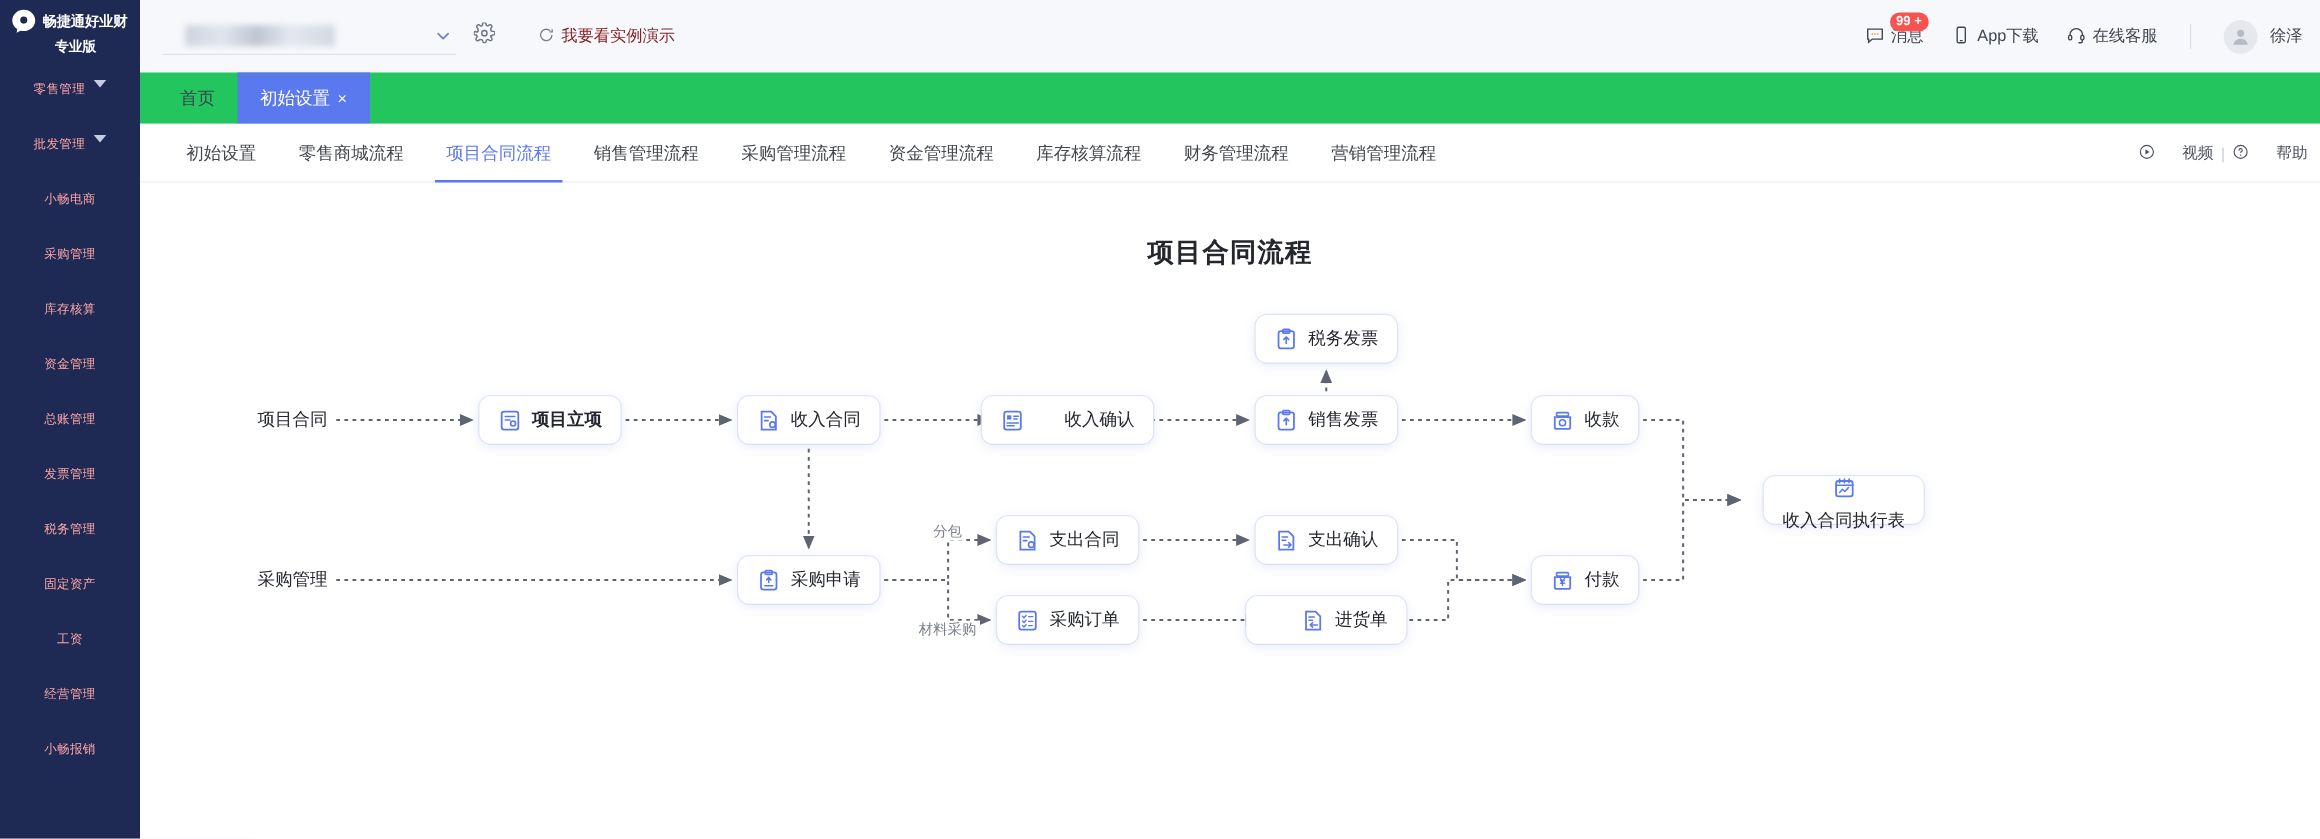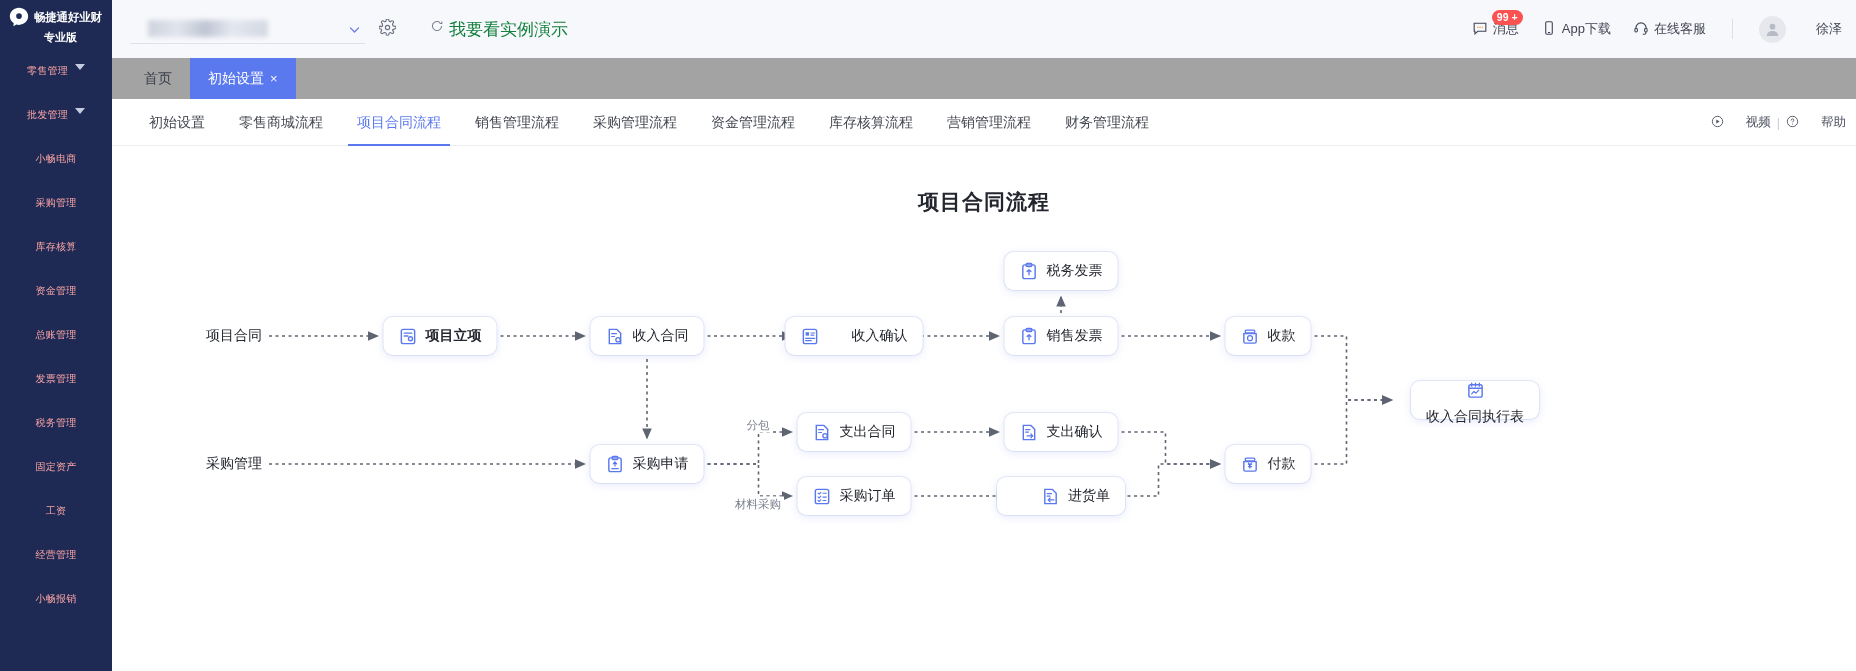--- a/index.html
+++ b/index.html
@@ -64,46 +64,46 @@
     width: 120px; height: 17px; margin-left: 18px;
     background: linear-gradient(95deg,#c9ced9 0%, #dfe3eb 25%, #b9c0cf 48%, #e3e6ee 70%, #cfd4df 100%);
     filter: blur(2.4px); border-radius: 2px; opacity: .9;
   }
   .chev-down {
     position: absolute; right: 6px; top: 8px;
     width: 11px; height: 11px;
   }
   .gear { margin-left: 4px; cursor: pointer; }
   .demo-link {
-    display: flex; align-items: flex-start; gap: 5px; margin-left: 24px;
-    color: #15803d; font-size: 17px; cursor: pointer; white-space: nowrap;
+    display: flex; align-items: flex-end; gap: 5px; margin-left: 24px;
+    color: #7f1d1d; font-size: 13px; cursor: pointer; white-space: nowrap;
   }
   .topbar-spacer { flex: 1; }
   .tb-actions { display: flex; align-items: center; gap: 22px; }
   .tb-item {
     display: flex; align-items: center; gap: 5px;
     color: #41444f; font-size: 13px; cursor: pointer; position: relative;
     white-space: nowrap;
   }
   .badge {
     position: absolute; top: -10px; left: 20px;
     background: #fa5151; color: #fff; font-size: 10.5px; font-weight: 700;
     border-radius: 9px; padding: 1px 5px 1px 5px; line-height: 13px;
     white-space: nowrap;
   }
   .vdiv { width: 1px; height: 20px; background: #dcdfe7; }
   .avatar {
     width: 27px; height: 27px; border-radius: 50%; background: #e6e8ee;
     display: flex; align-items: center; justify-content: center;
   }
-  .uname { color: #41444f; font-size: 13px; white-space: nowrap; overflow: hidden; margin-left: 20px; }
+  .uname { color: #41444f; font-size: 13px; white-space: nowrap; overflow: hidden; }
 
   
   .tabstrip {
-    height: 41px; background: #a3a3a3; display: flex; align-items: stretch;
+    height: 41px; background: #22c55e; display: flex; align-items: stretch;
     padding-left: 14px; gap: 0; flex: 0 0 41px;
   }
   .ptab {
     display: flex; align-items: center; gap: 6px;
     padding: 0 18px; font-size: 14px; color: #3b3f4c; cursor: pointer;
   }
   .ptab.active { background: #5b79ee; color: #ffffff; }
   .ptab .x { font-size: 13px; opacity: .92; }
 
   
@@ -302,22 +302,22 @@
 
       <div class="subtabs">
         <div id="sub-tabs" style="display:flex;align-items:center;">
             <div class="stab">初始设置</div>
             <div class="stab">零售商城流程</div>
             <div class="stab active">项目合同流程</div>
             <div class="stab">销售管理流程</div>
             <div class="stab">采购管理流程</div>
             <div class="stab">资金管理流程</div>
             <div class="stab">库存核算流程</div>
+            <div class="stab">财务管理流程</div>
             <div class="stab">营销管理流程</div>
-            <div class="stab">财务管理流程</div>
           </div>
         <div class="subtabs-right">
           <span class="srl">
             <span>
               <svg viewBox="0 0 20 20" width="13" height="13" fill="none" stroke="#4d5160" stroke-width="1.4">
                 <circle cx="10" cy="10" r="8"></circle>
                   <path d="M8.2 6.8l5 3.2-5 3.2z" fill="#4d5160" stroke="none"></path>
               </svg>
             </span>
             <span>视频</span>

